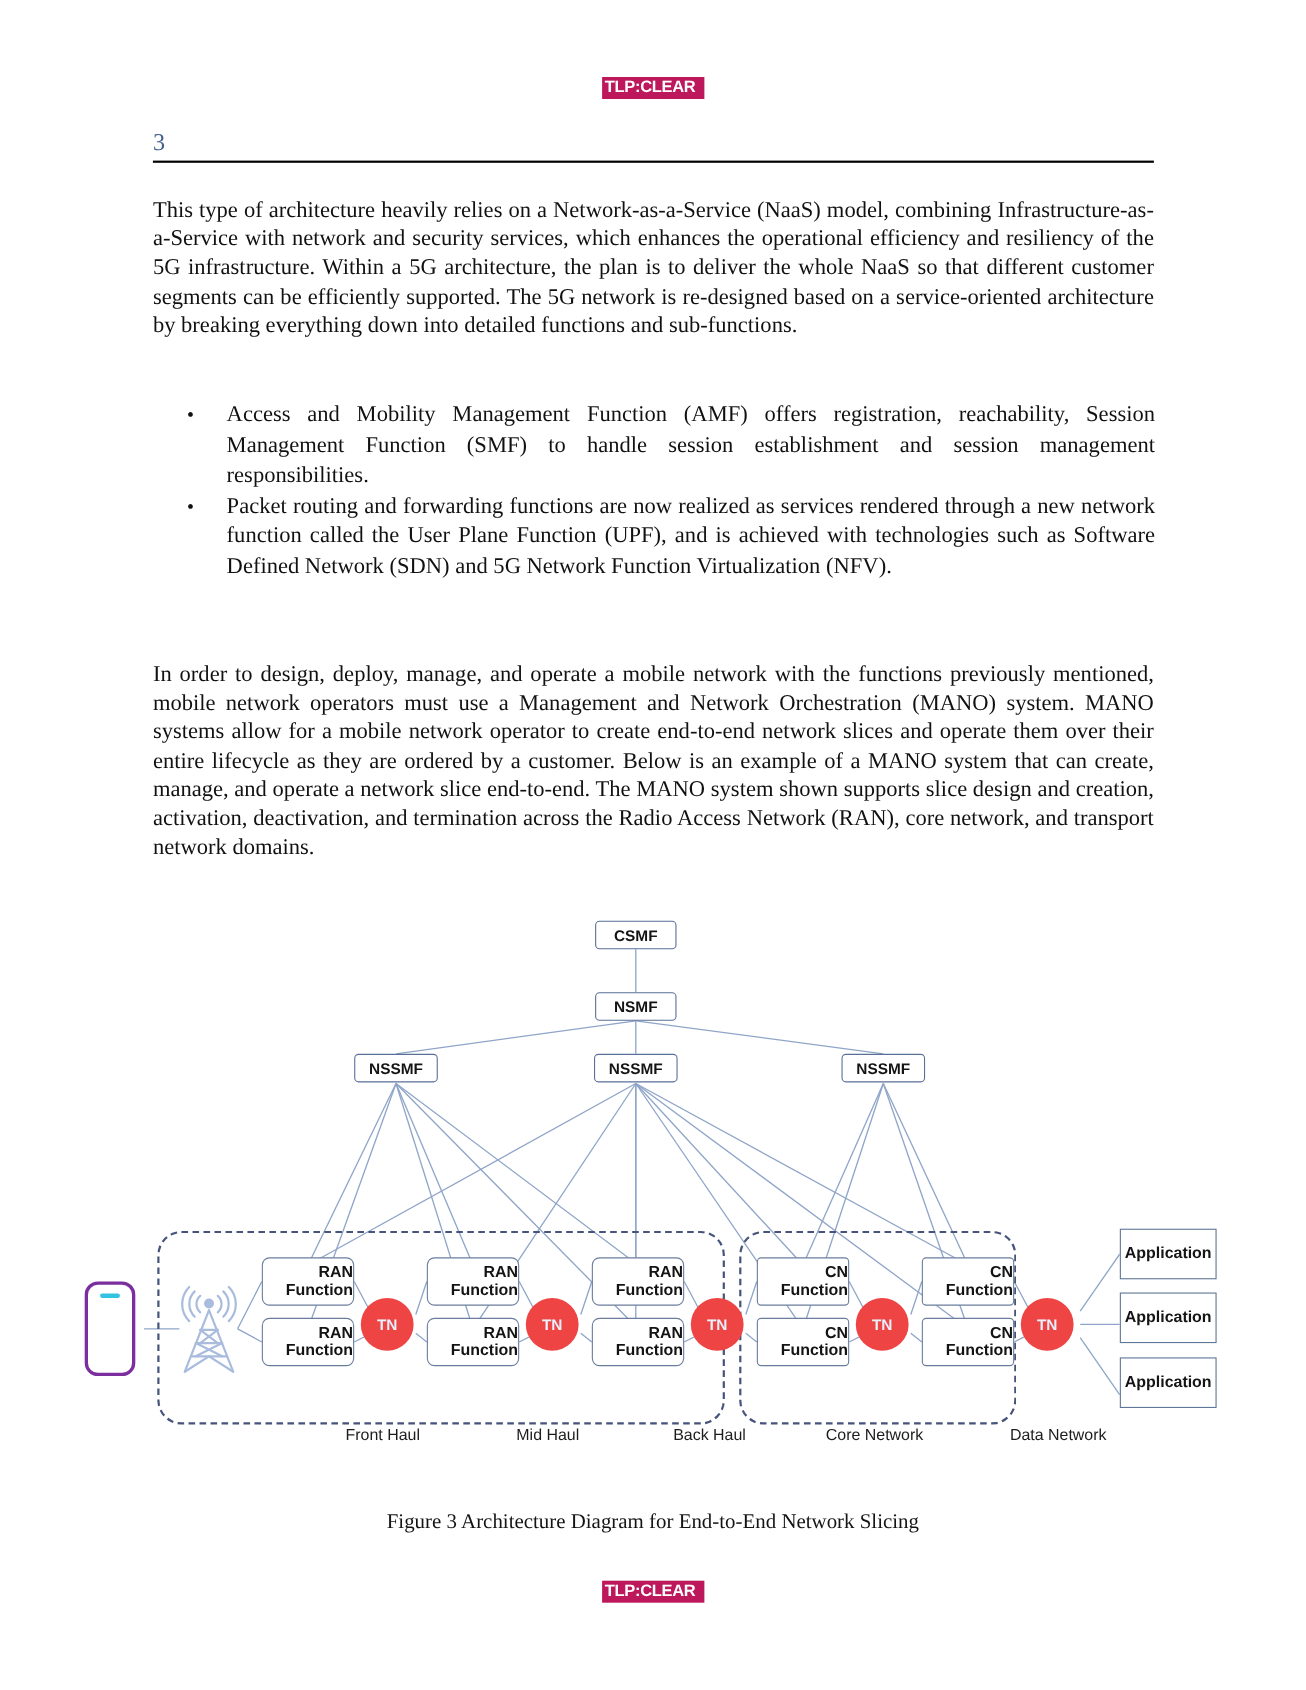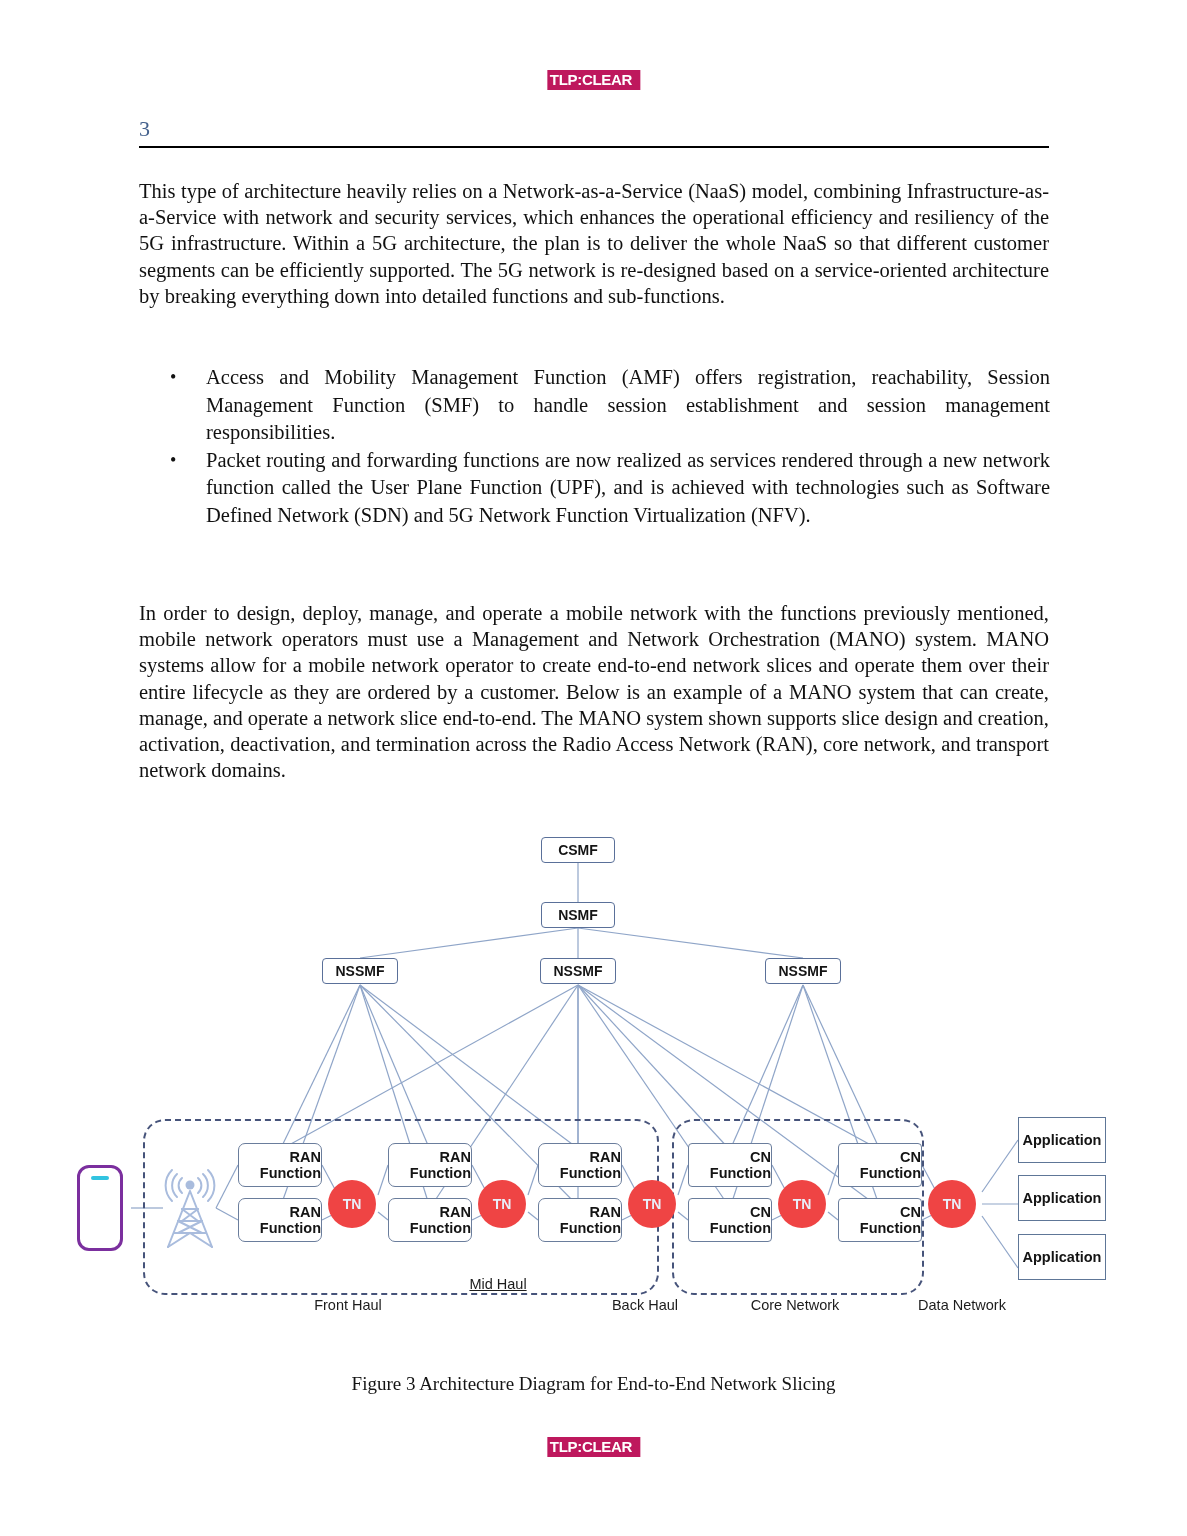--- a/index.html
+++ b/index.html
@@ -358,21 +358,21 @@
   <div class="fig-node tn-circle" style="left:478px; top:360px;">TN</div>
   <div class="fig-node tn-circle" style="left:628px; top:360px;">TN</div>
   <div class="fig-node tn-circle" style="left:778px; top:360px;">TN</div>
   <div class="fig-node tn-circle" style="left:928px; top:360px;">TN</div>
 
   <div class="fig-node app-box" style="left:1018px; top:297px;">Application</div>
   <div class="fig-node app-box" style="left:1018px; top:355px;">Application</div>
   <div class="fig-node app-box" style="left:1018px; top:414px;">Application</div>
 
   <div class="zone-label" style="left:348px; top:477px;">Front Haul</div>
-  <div class="zone-label" style="left:498px; top:456px;text-decoration:underline;">Mid Haul</div>
+  <div class="zone-label" style="left:498px; top:477px;">Mid Haul</div>
   <div class="zone-label" style="left:645px; top:477px;">Back Haul</div>
   <div class="zone-label" style="left:795px; top:477px;">Core Network</div>
   <div class="zone-label" style="left:962px; top:477px;">Data Network</div>
 
 </div>
 
 <div id="fig-caption">Figure 3 Architecture Diagram for End-to-End Network Slicing</div>
 
 <div id="tlp-footer" class="tlp-badge">TLP:CLEAR</div>
 

